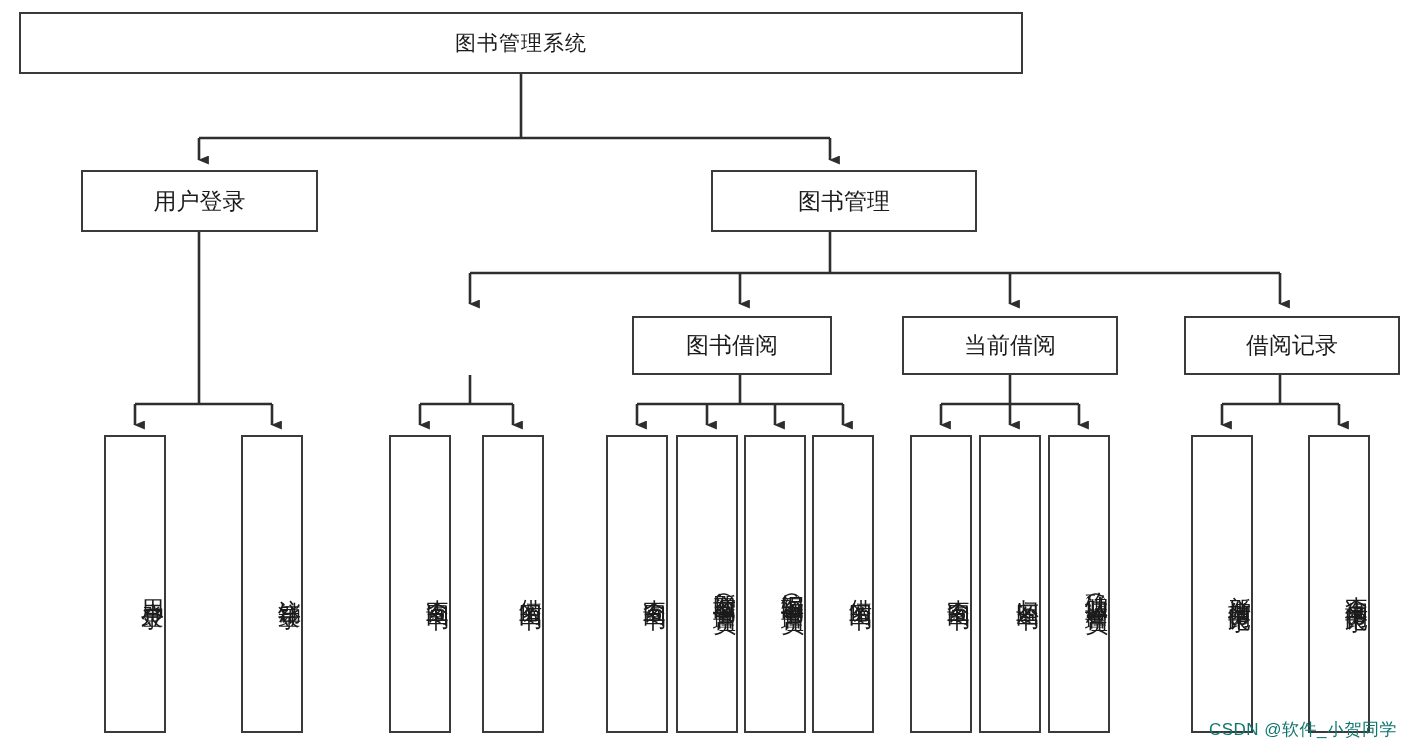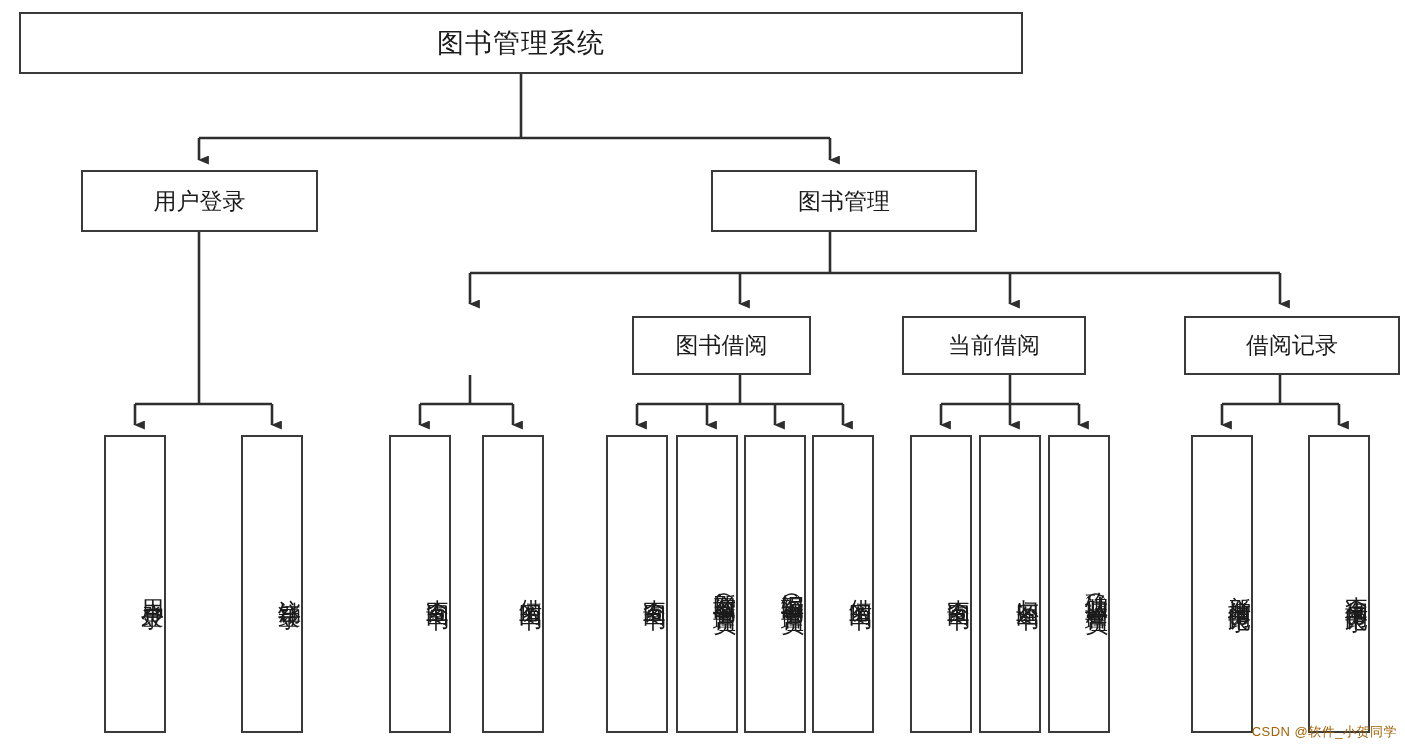--- a/index.html
+++ b/index.html
@@ -1,25 +1,25 @@
 <!DOCTYPE html>
 <html><head>
 <meta charset="utf-8">
 <style>
   html,body{margin:0;padding:0;background:#ffffff;}
   body{width:1405px;height:747px;overflow:hidden;font-family:"Liberation Sans","DejaVu Sans",sans-serif;}
   #canvas{position:relative;width:1405px;height:747px;background:#ffffff;}
   svg#wires{position:absolute;left:0;top:0;width:1405px;height:747px;}
   .node{position:absolute;box-sizing:border-box;background:#ffffff;border:2.5px solid #3a3a3a;
         display:flex;align-items:center;justify-content:center;color:#1b1b1b;}
-  .node.h{font-size:27px;letter-spacing:1px;}
+  .node.h{font-size:21px;letter-spacing:1px;}
   .node.lvl1{font-size:23px;}
   .node.leaf{writing-mode:vertical-rl;text-orientation:upright;font-size:23px;
              letter-spacing:3px;line-height:1;padding-top:6px;align-items:flex-start;justify-content:center;}
-  .watermark{position:absolute;right:8px;bottom:6px;font-size:13px;color:#a16207;
+  .watermark{position:absolute;right:8px;bottom:6px;font-size:17px;color:#0f766e;
              letter-spacing:.5px;white-space:nowrap;}
 </style>
 </head>
 <body>
 
 <div id="canvas">
 
   <svg id="wires" viewBox="0 0 1405 747">
     <defs>
       <marker id="arrow" viewBox="0 0 10 12" refX="5" refY="11" markerWidth="9" markerHeight="11" orient="auto-start-reverse" markerUnits="userSpaceOnUse">
@@ -68,22 +68,22 @@
       <path d="M 1222 404 L 1222 425" marker-end="url(#arrow)"></path>
       <path d="M 1339 404 L 1339 425" marker-end="url(#arrow)"></path>
     </g>
   </svg>
 
   <div class="node h" style="left:19px;top:12px;width:1004px;height:62px;">图书管理系统</div>
 
   <div class="node lvl1" style="left:81px;top:170px;width:237px;height:62px;">用户登录</div>
   <div class="node lvl1" style="left:711px;top:170px;width:266px;height:62px;">图书管理</div>
 
-  <div class="node lvl1" style="left:632px;top:316px;width:179px;height:59px;">图书借阅</div>
-  <div class="node lvl1" style="left:902px;top:316px;width:184px;height:59px;">当前借阅</div>
+  <div class="node lvl1" style="left:632px;top:316px;width:200px;height:59px;">图书借阅</div>
+  <div class="node lvl1" style="left:902px;top:316px;width:216px;height:59px;">当前借阅</div>
   <div class="node lvl1" style="left:1172px;top:316px;width:216px;height:59px;margin-left:12px;">借阅记录</div>
 
   <div class="node leaf" style="left:104px;top:435px;width:62px;height:298px;">用户登录</div>
   <div class="node leaf" style="left:241px;top:435px;width:62px;height:298px;">注销登录</div>
 
   <div class="node leaf" style="left:389px;top:435px;width:62px;height:298px;">查询图书</div>
   <div class="node leaf" style="left:482px;top:435px;width:62px;height:298px;">借阅图书</div>
 
   <div class="node leaf" style="left:606px;top:435px;width:62px;height:298px;">查询图书</div>
   <div class="node leaf" style="left:676px;top:435px;width:62px;height:298px;">新增图书（管理员）</div>

